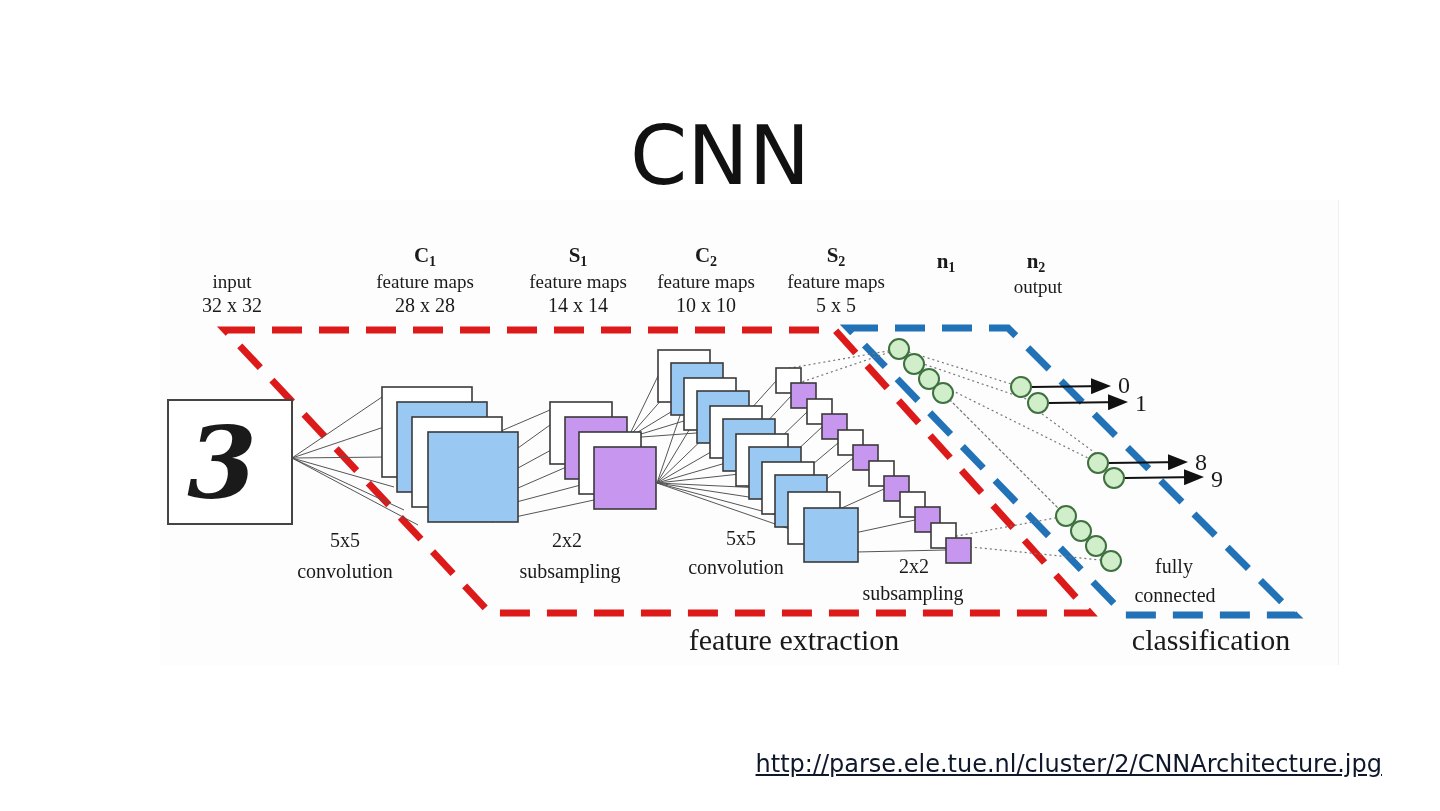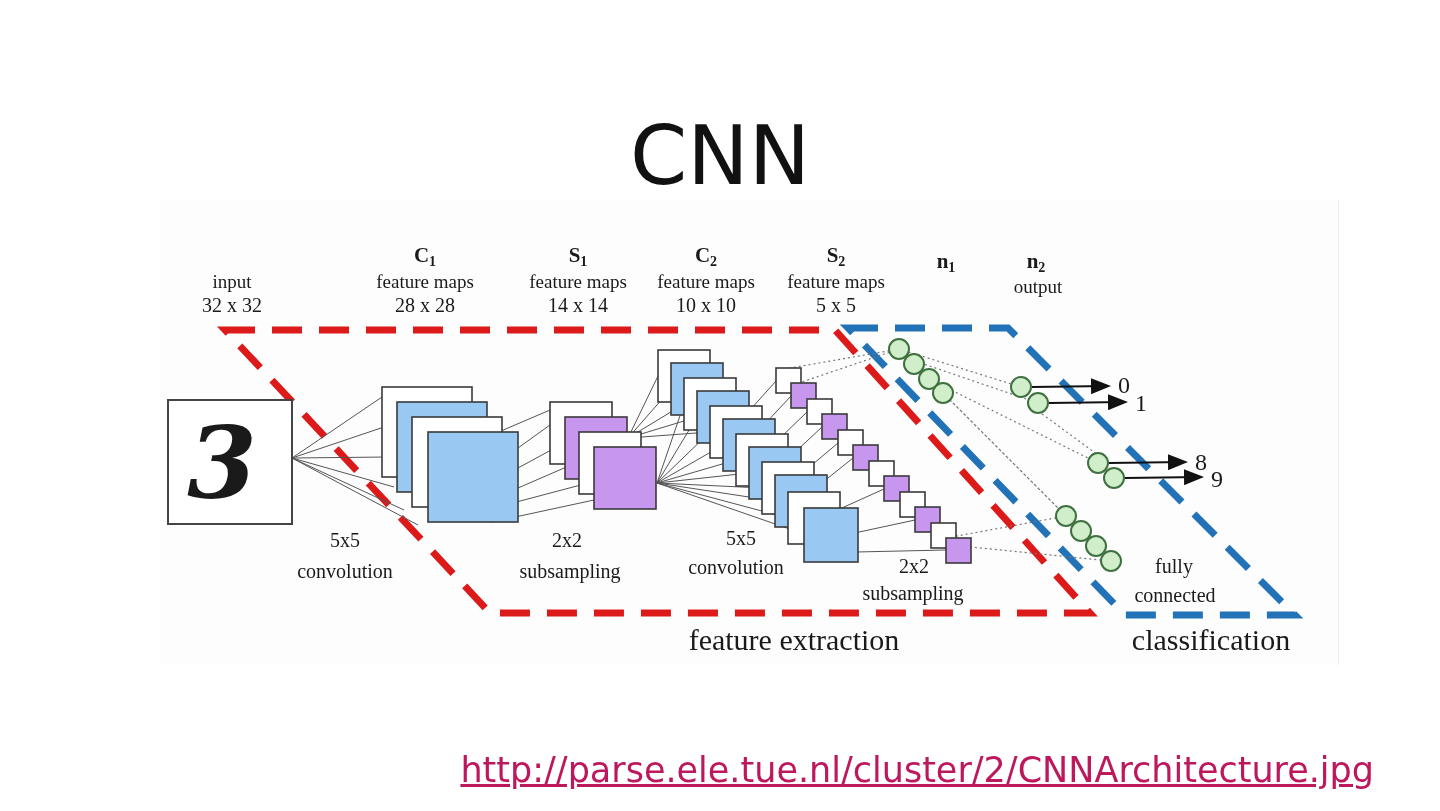--- a/index.html
+++ b/index.html
@@ -30,21 +30,21 @@
   .sq-b{fill:#99c9f2;}
   .sq-p{fill:#c796ee;}
   .neuron{fill:#cfeec9;stroke:#3f703f;stroke-width:2;}
   .fan{stroke:#555;stroke-width:1;fill:none;}
   .dot{stroke:#777;stroke-width:1.2;fill:none;stroke-dasharray:2 3;}
   .dash-red{stroke:#dd1a1a;stroke-width:7;fill:none;stroke-dasharray:30 17;}
   .dash-blue{stroke:#2272b8;stroke-width:7;fill:none;stroke-dasharray:30 17;}
   .arrow{stroke:#111;stroke-width:2;fill:none;}
   .digit3{font-family:"DejaVu Serif", serif;font-size:100px;font-weight:bold;font-style:italic;}
   .src-link{
-    position:absolute;top:750px;right:66px;font-size:35px;color:#be185d;
+    position:absolute;top:750px;right:58px;font-size:24px;color:#0f172a;
     text-decoration:underline;font-family:"DejaVu Sans", sans-serif;cursor:pointer;
   }
 </style>
 </head>
 <body>
 
 <div class="slide-title">CNN</div>
 
 <div class="diagram-wrap">
 <svg width="1178" height="465" viewBox="0 0 1178 465">

